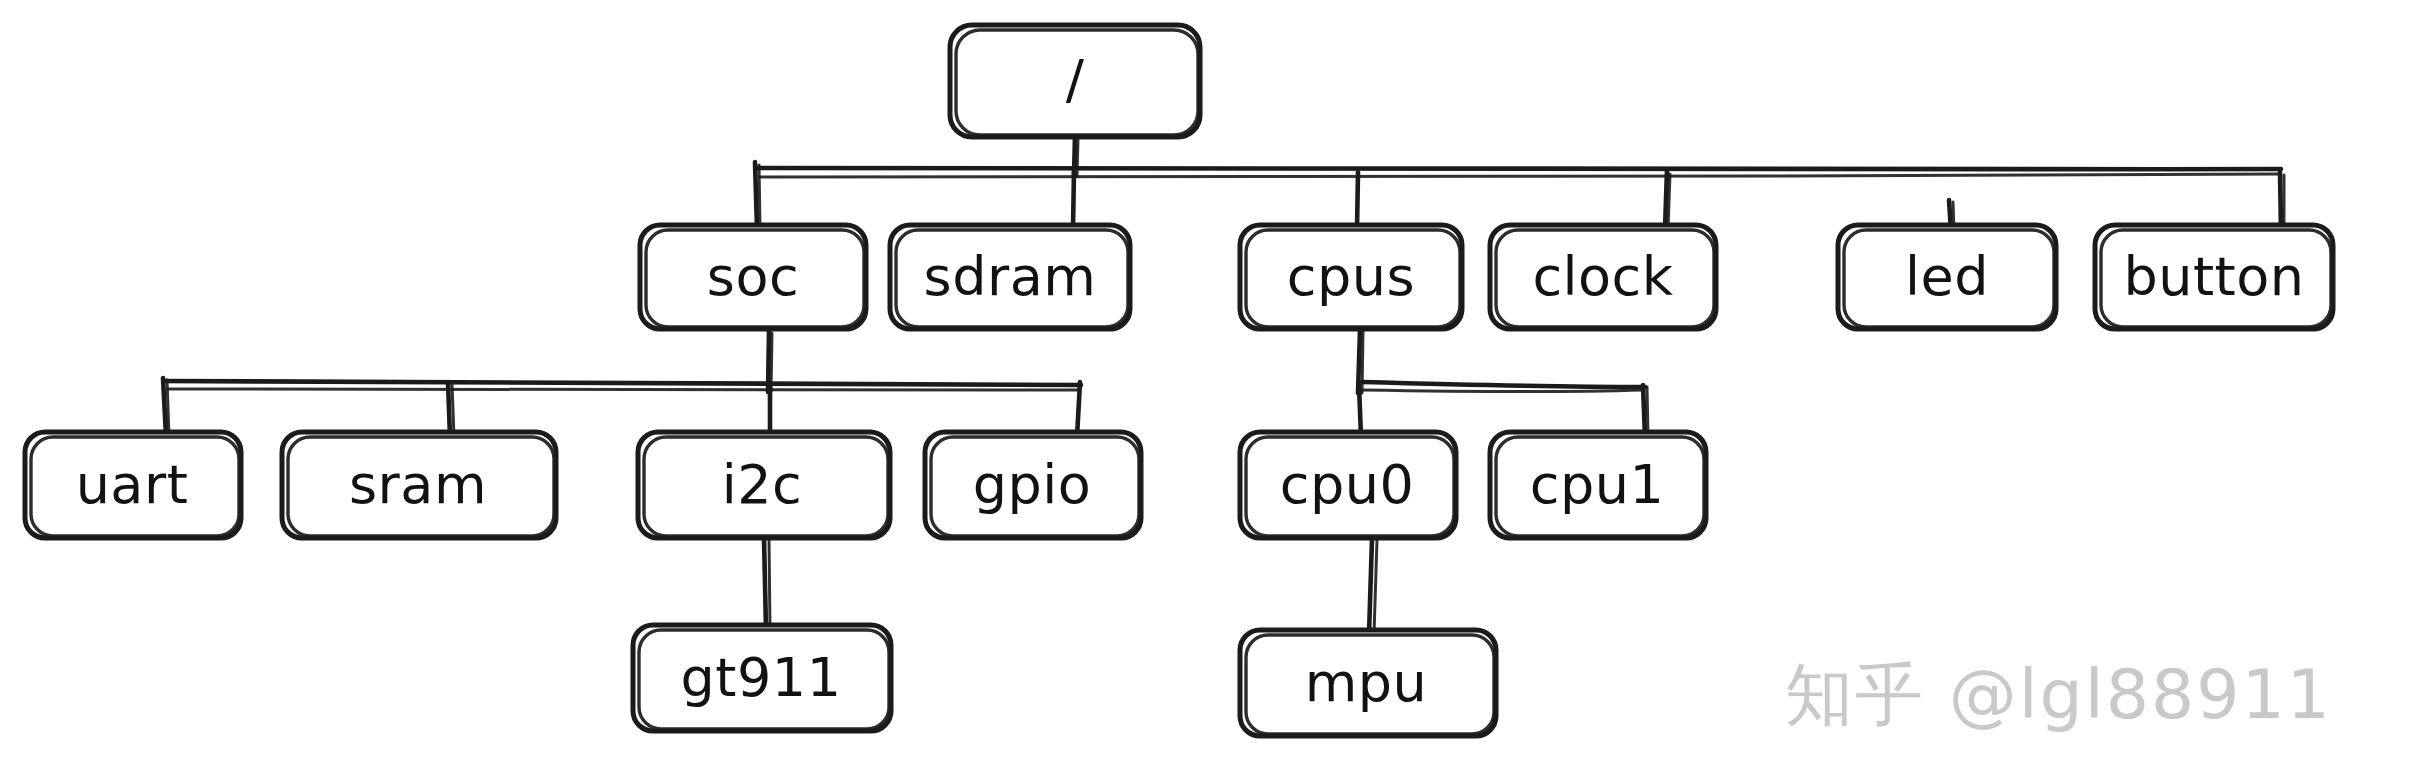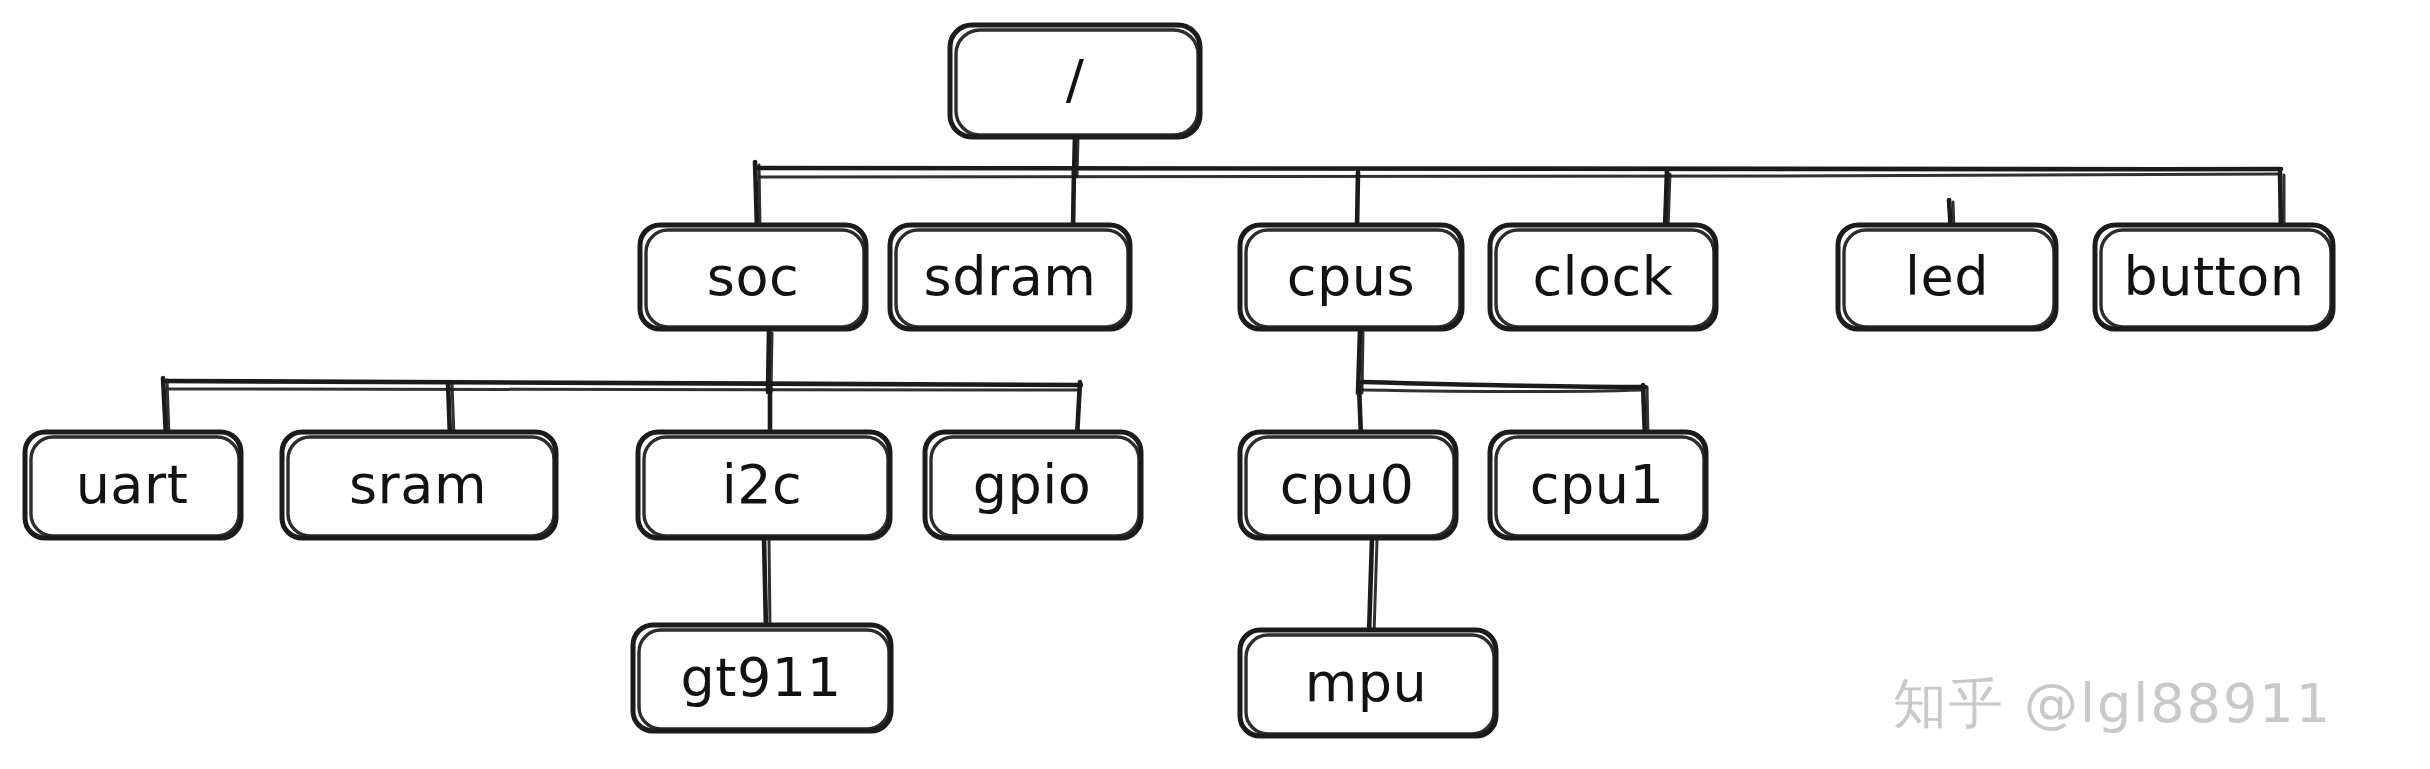--- a/index.html
+++ b/index.html
@@ -47,21 +47,21 @@
     stroke-linecap: round;
     stroke-linejoin: round;
   }
   .edge-a { stroke-width: 4.6; }
   .edge-b { stroke-width: 3.0; opacity: 0.9; }
   #watermark {
     position: absolute;
     right: 98px;
     bottom: 28px;
     font-family: "DejaVu Sans", sans-serif;
-    font-size: 54px;
+    font-size: 68px;
     color: #c9c9c9;
     letter-spacing: 2px;
     white-space: nowrap;
     user-select: none;
     pointer-events: none;
   }
 </style>
 </head>
 <body>
 

